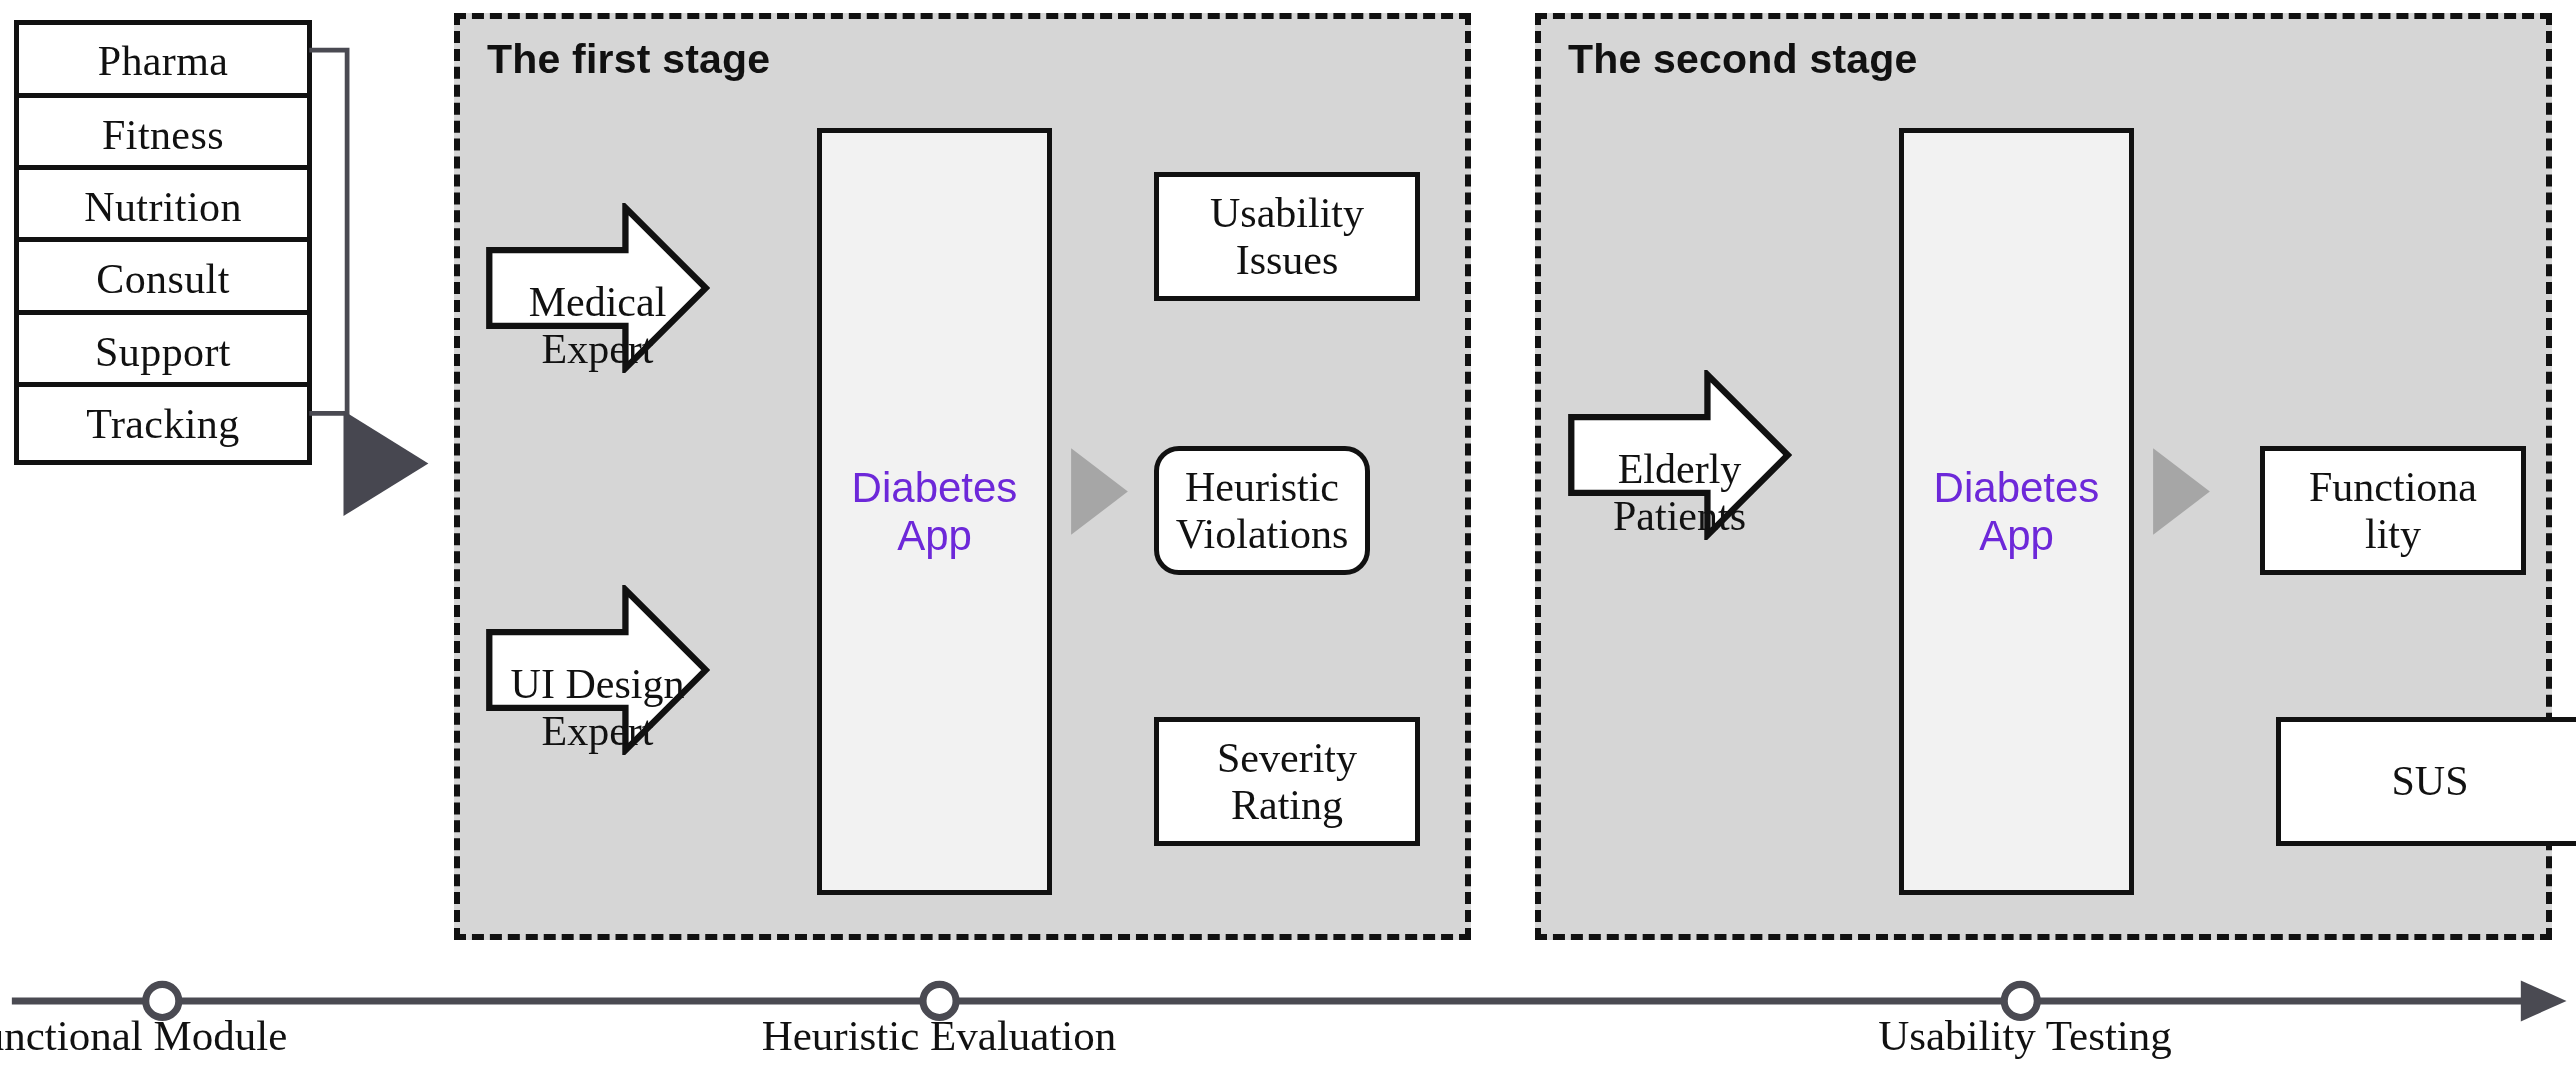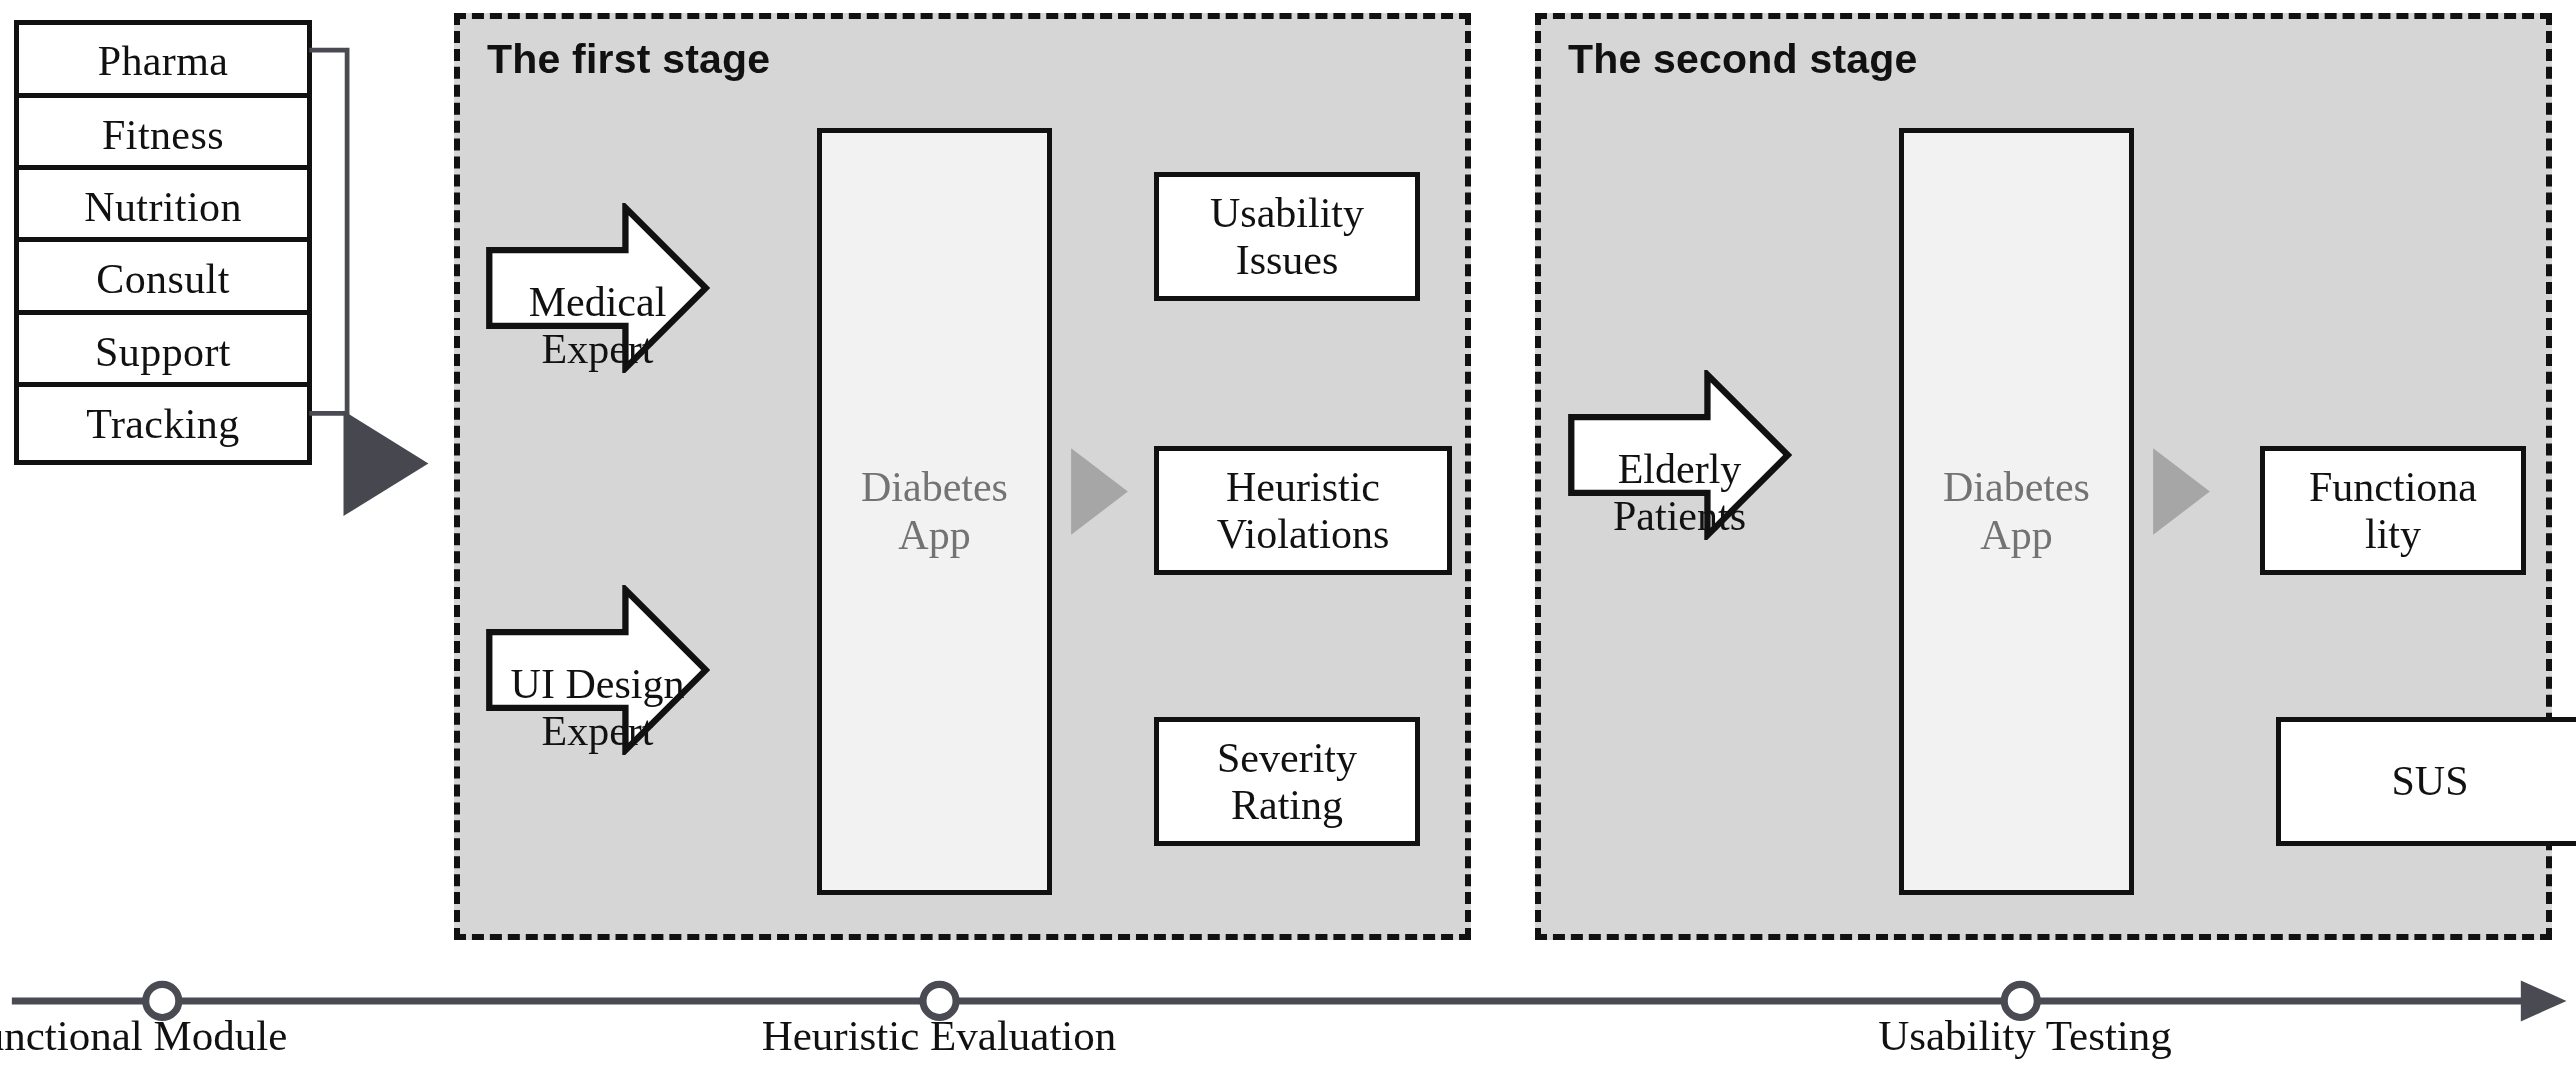--- a/index.html
+++ b/index.html
@@ -66,24 +66,24 @@
     position: absolute;
     border: 5.5px solid #111111;
     background: #f2f2f2;
     box-sizing: border-box;
     display: flex;
     align-items: center;
     justify-content: center;
     text-align: center;
   }
   .app-box span {
-    font-family: Liberation Serif, serif;
+    font-family: Liberation Sans, sans-serif;
     font-size: 42px;
     line-height: 1.12;
-    color: #737373;
+    color: #6d28d9;
   }
 
   
   .out-box {
     position: absolute;
     border: 5.5px solid #111111;
     background: #ffffff;
     box-sizing: border-box;
     display: flex;
     align-items: center;
@@ -195,21 +195,21 @@
   <svg class="tri-grey" style="left:1068px; top:445px;" width="63" height="93" viewBox="0 0 80 118">
     <polygon points="4,4 4,114 76,59" fill="#a6a6a6"></polygon>
   </svg>
 
   <div class="out-box" style="left:1154px; top:172px; width:266px; height:129px;">
     <span>
       <span>Usability</span><br>
       <span>Issues</span>
     </span>
   </div>
-  <div class="out-box" style="left:1154px; top:446px; width:298px; height:129px;">
+  <div class="out-box" style="left:1154px; top:446px; width:216px; height:129px;border-radius:25px;">
     <span>
       <span>Heuristic</span><br>
       <span>Violations</span>
     </span>
   </div>
   <div class="out-box" style="left:1154px; top:717px; width:266px; height:129px;">
     <span>
       <span>Severity</span><br>
       <span>Rating</span>
     </span>

